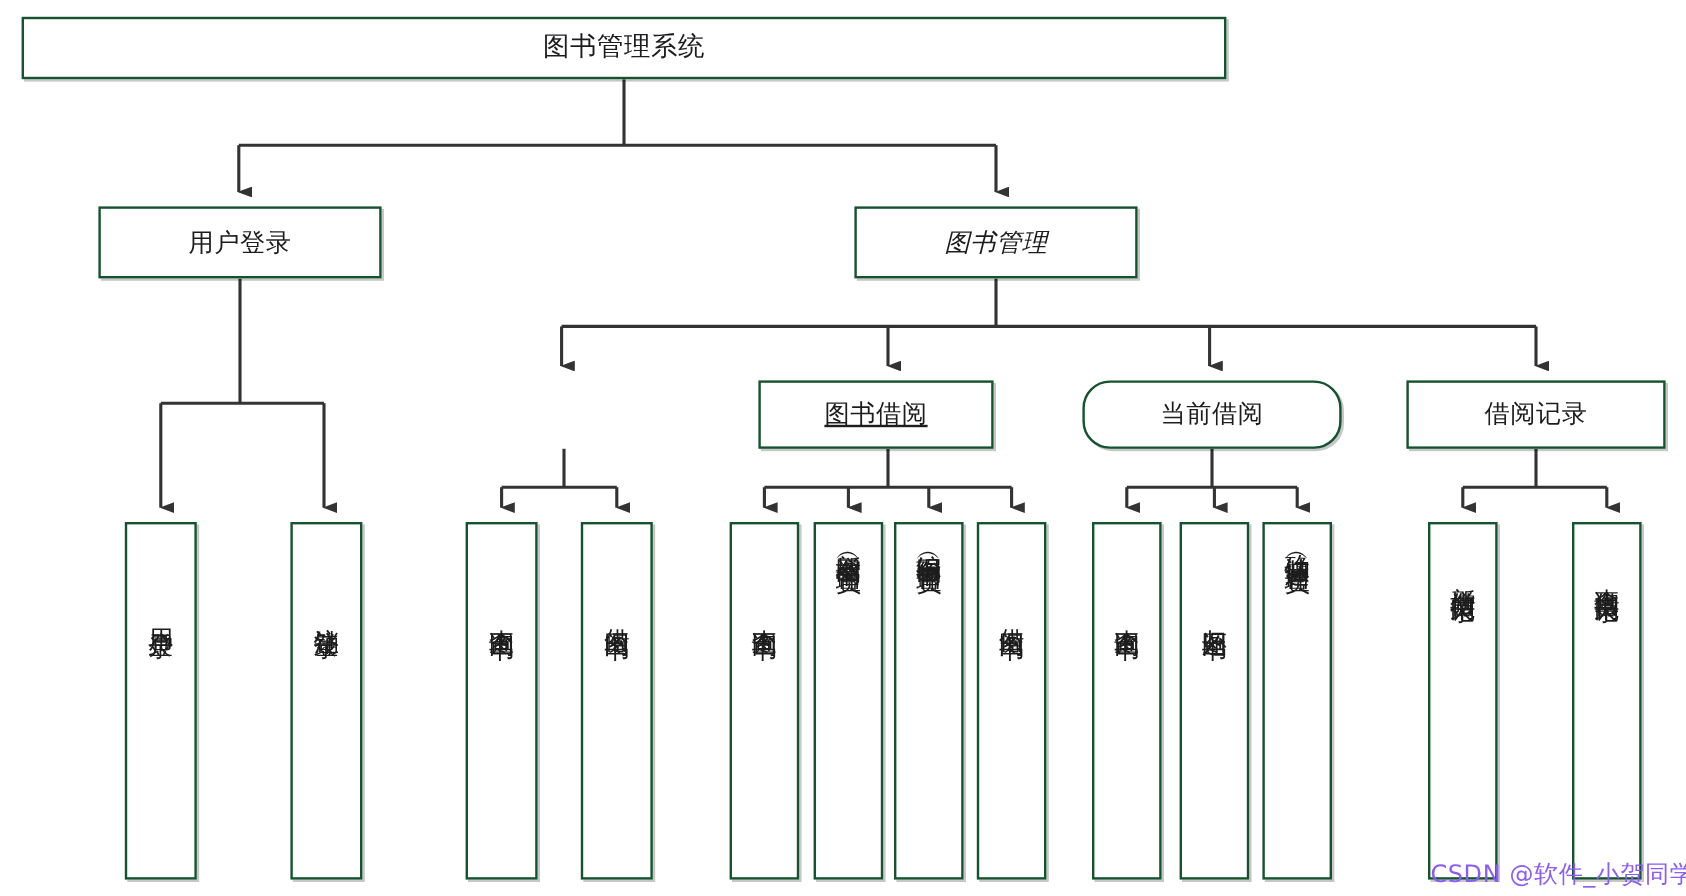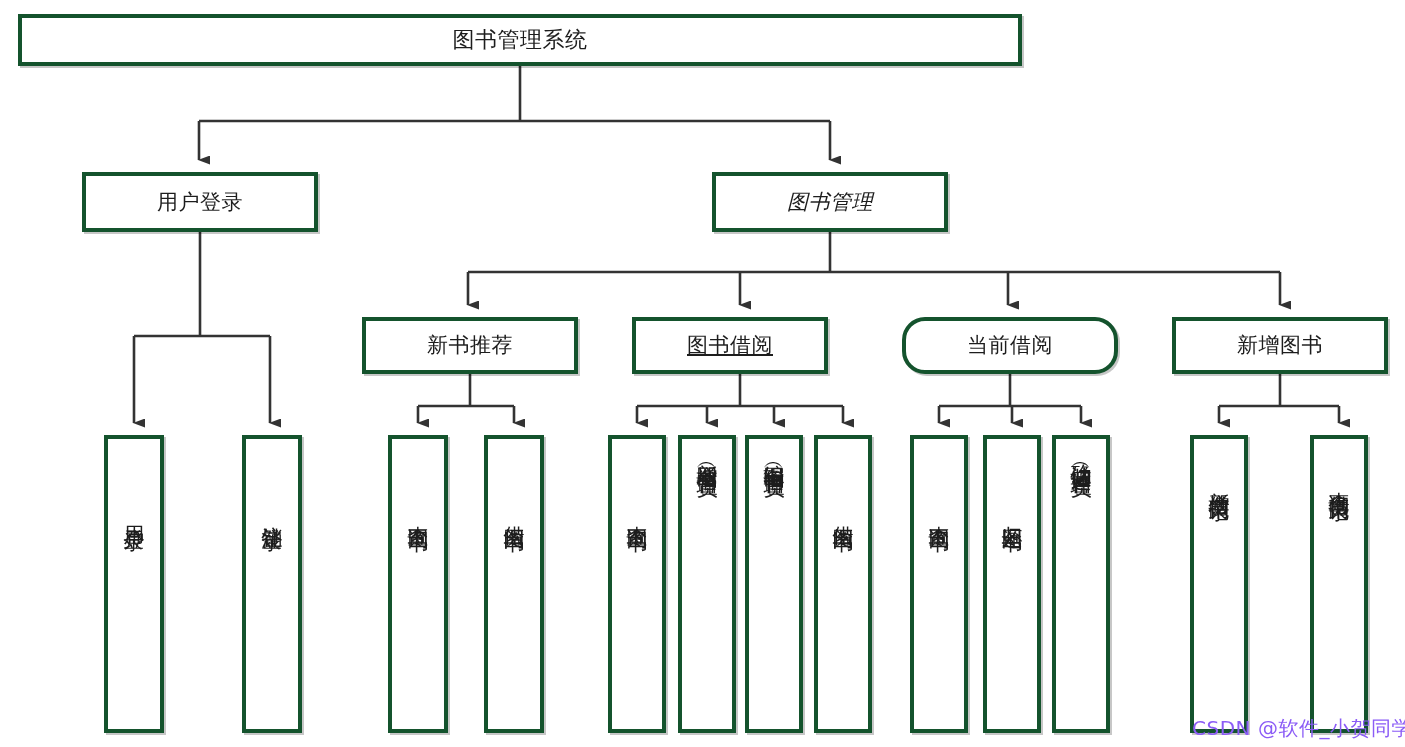--- a/index.html
+++ b/index.html
@@ -23,21 +23,21 @@
     left: 0;
     top: 0;
     width: 1405px;
     height: 747px;
     pointer-events: none;
   }
   .node {
     position: absolute;
     box-sizing: border-box;
     background: #ffffff;
-    border: 4px solid #14532d;
+    border: 2px solid #14532d;
     box-shadow: 2px 2px 0 rgba(0,0,0,0.22);
     display: flex;
     align-items: center;
     justify-content: center;
     color: #1d1d1d;
   }
   .node .label {
     display: block;
     text-align: center;
     line-height: 1.18;
@@ -131,31 +131,28 @@
     <span class="label">图书管理系统</span>
   </div>
 
   <div class="node horiz" style="left:82px; top:172px; width:236px; height:60px;">
     <span class="label">用户登录</span>
   </div>
   <div class="node horiz" style="left:712px; top:172px; width:236px; height:60px;font-style:italic;">
     <span class="label">图书管理</span>
   </div>
 
-  <div class="node horiz" style="left:362px; top:317px; width:216px; height:57px;">
-    <span class="label">新书推荐</span>
-  </div>
   <div class="node horiz" style="left:632px; top:317px; width:196px; height:57px;text-decoration:underline;">
     <span class="label">图书借阅</span>
   </div>
   <div class="node horiz" style="left:902px; top:317px; width:216px; height:57px;border-radius:23px;">
     <span class="label">当前借阅</span>
   </div>
   <div class="node horiz" style="left:1172px; top:317px; width:216px; height:57px;">
-    <span class="label">新增图书</span>
+    <span class="label">借阅记录</span>
   </div>
 
   <div class="node vert" style="left:104px; top:435px; width:60px; height:298px; padding-top:70px;">
     <span class="label">用户登录</span>
   </div>
   <div class="node vert" style="left:242px; top:435px; width:60px; height:298px; padding-top:70px;">
     <span class="label">注销登录</span>
   </div>
 
   <div class="node vert" style="left:388px; top:435px; width:60px; height:298px; padding-top:70px;">

